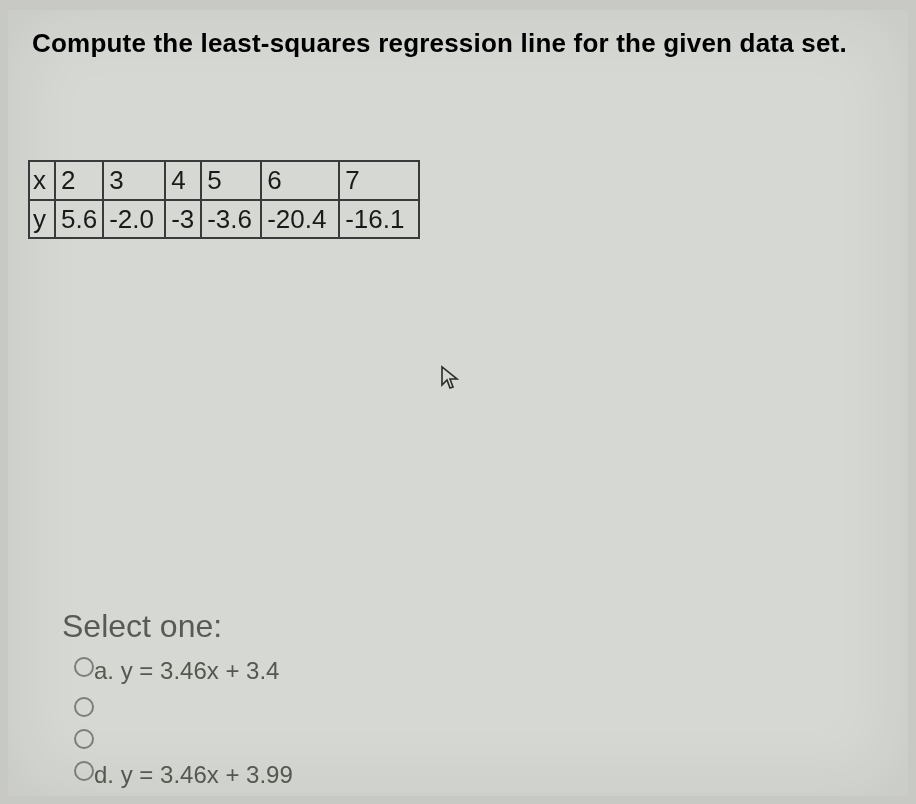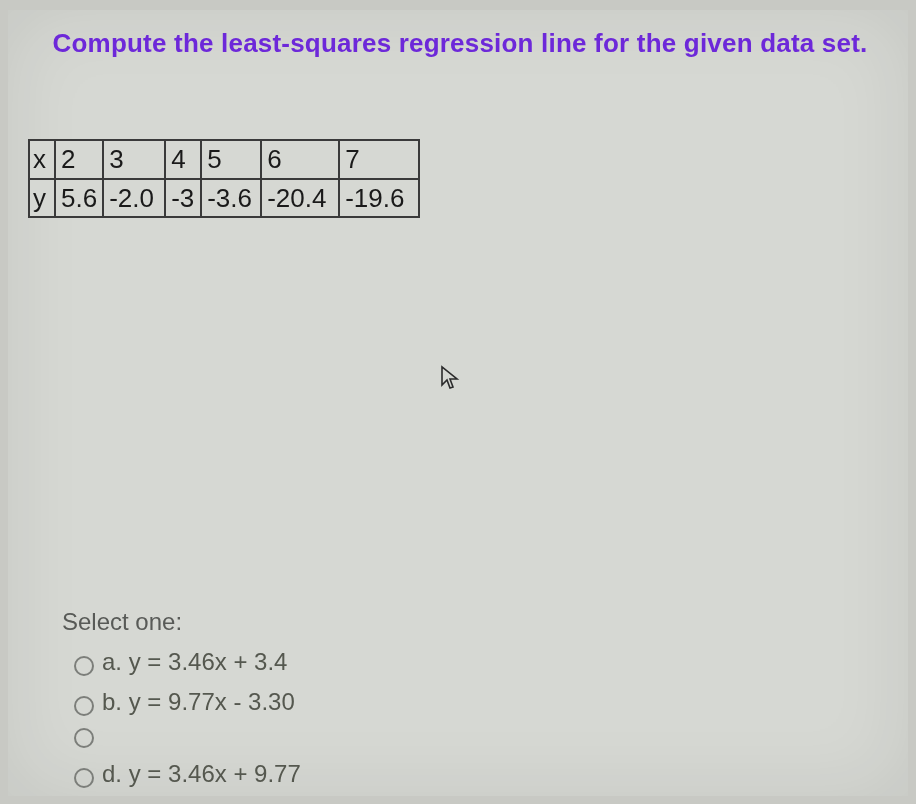--- a/index.html
+++ b/index.html
@@ -14,24 +14,23 @@
       background: #d6d8d3;
       width: 100%;
       height: 100%;
       padding: 18px 20px 10px 24px;
       position: relative;
       box-shadow: inset 0 0 80px rgba(0,0,0,0.08);
     }
     .title {
       font-size: 26px;
       font-weight: 700;
-      color: #6d28d9;
+      color: #000000;
       letter-spacing: 0.2px;
-      margin-bottom: 80px;
-      text-align: center;
+      margin-bottom: 101px;
     }
     .data-table {
       border-collapse: collapse;
       background: #d6d8d3;
       margin-left: -4px;
     }
     .data-table td {
       border: 2px solid #3a3a3a;
       font-size: 26px;
       color: #1a1a1a;
@@ -51,28 +50,28 @@
       top: 355px;
       width: 20px;
       height: 26px;
     }
     .select-block {
       position: absolute;
       left: 54px;
       top: 598px;
     }
     .select-label {
-      font-size: 24px;
+      font-size: 32px;
       color: #585a57;
       margin-bottom: 12px;
     }
     .option {
       display: flex;
-      align-items: flex-end;
-      gap: 8px;
+      align-items: flex-start;
+      gap: 0;
       margin-bottom: 12px;
       padding-left: 12px;
     }
     .radio {
       width: 20px;
       height: 20px;
       border: 2px solid #7c7e7a;
       border-radius: 50%;
       background: transparent;
       flex: 0 0 auto;
@@ -99,43 +98,42 @@
       <td style="width:78px">6</td>
       <td style="width:80px">7</td>
     </tr>
     <tr>
       <td class="rowhdr">y</td>
       <td>5.6</td>
       <td>-2.0</td>
       <td>-3</td>
       <td>-3.6</td>
       <td>-20.4</td>
-      <td>-19.6</td>
+      <td>-16.1</td>
     </tr>
   </tbody>
     </table>
 
   <div class="cursor">
     <svg viewBox="0 0 20 26" width="20" height="26">
       <path d="M2 2 L2 20 L7 15 L10 23 L13 22 L10 14 L17 14 Z" fill="none" stroke="#2b2b2b" stroke-width="1.6"></path>
     </svg>
   </div>
 
   <div class="select-block">
     <div class="select-label">Select one:</div>
 
     <div class="option">
       <span class="radio"></span>
       <span class="option-text">a. y = 3.46x + 3.4</span>
     </div>
     <div class="option">
       <span class="radio"></span>
-      <span class="option-text">b. y = 9.77x - 3.30</span>
     </div>
     <div class="option">
       <span class="radio"></span>
     </div>
     <div class="option">
       <span class="radio"></span>
-      <span class="option-text">d. y = 3.46x + 9.77</span>
+      <span class="option-text">d. y = 3.46x + 3.99</span>
     </div>
   </div>
 </div>
 
 </body></html>

